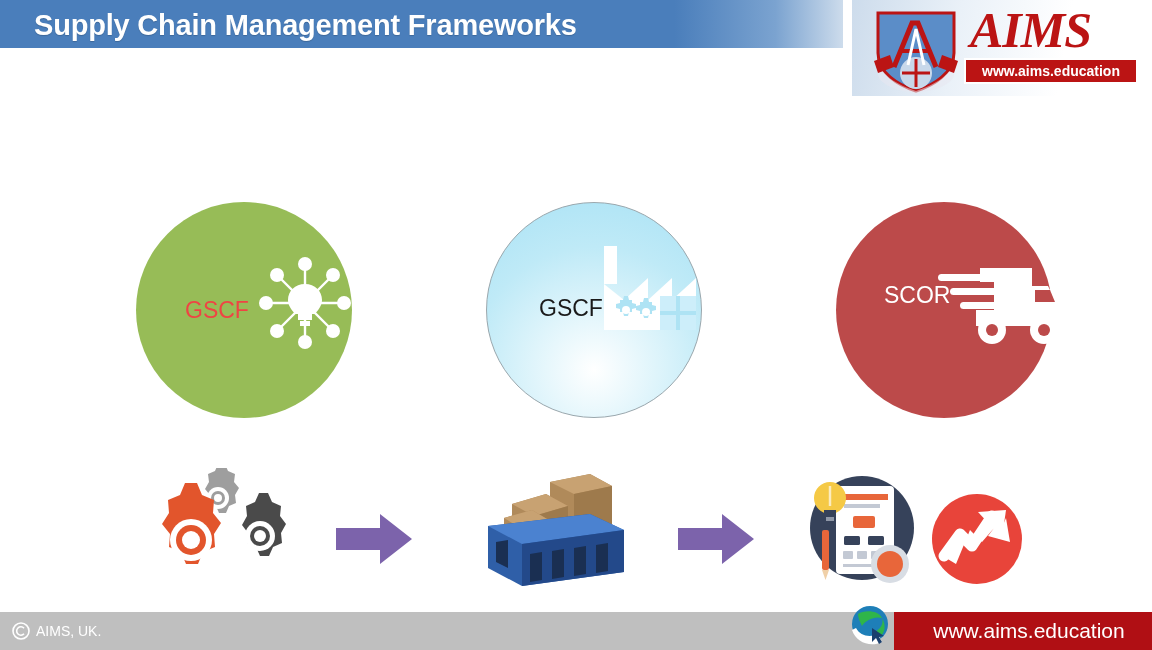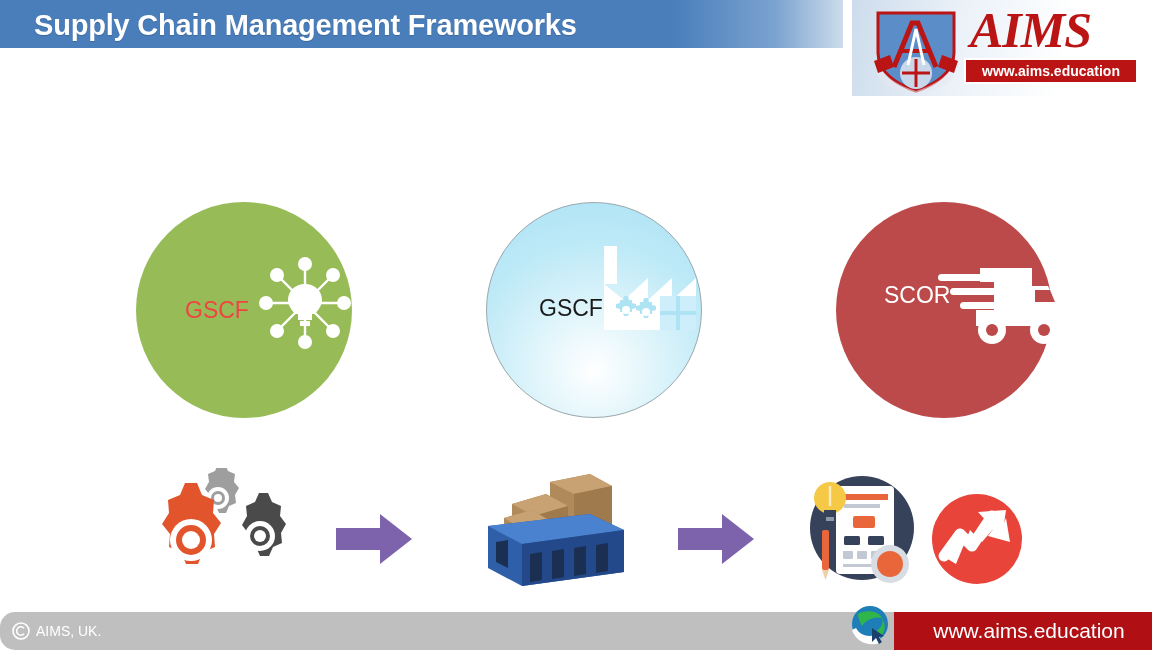--- a/index.html
+++ b/index.html
@@ -158,21 +158,20 @@
   #proc-report  { left: 798px; top: 472px; width: 122px; height: 116px; }
   #proc-growth  { left: 930px; top: 492px; width: 94px;  height: 94px;  }
 
   
   .footer-bar {
     position: absolute;
     left: 0; bottom: 0;
     width: 1152px;
     height: 38px;
     background: #bfbfbf;
-    border-radius: 15px;
   }
   .footer-copy-icon {
     position: absolute;
     left: 12px; top: 10px;
     width: 18px; height: 18px;
   }
   .footer-copy-text {
     position: absolute;
     left: 36px; top: 11px;
     font-size: 14px;

